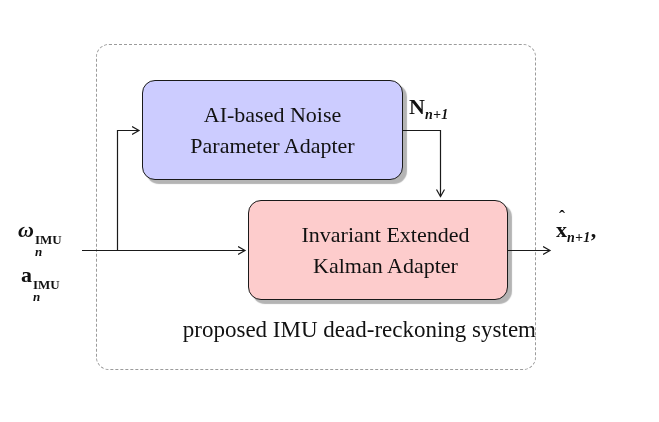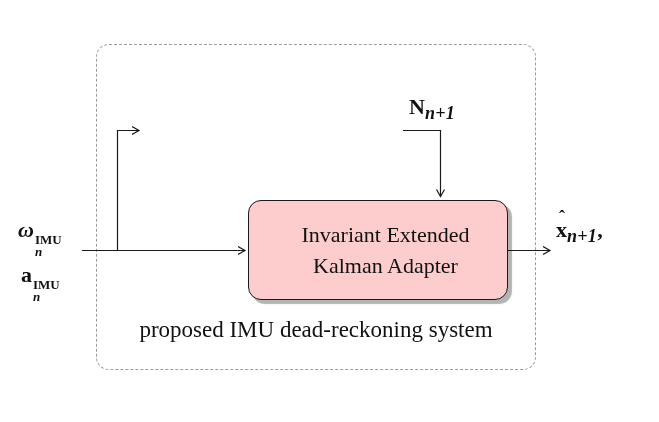--- a/index.html
+++ b/index.html
@@ -26,40 +26,44 @@
   .wires path{ stroke:#1a1a1a; stroke-width:1.2; fill:none; }
   .mrow{ font-weight:bold; font-size:22px; line-height:33px; white-space:nowrap; }
   .mi{ font-style:italic; }
   .supsub{
     display:inline-flex; flex-direction:column; align-items:flex-start;
     font-size:13px; line-height:12px; font-weight:bold;
     vertical-align:-7px; margin-left:1px;
   }
   .supsub .sub{ font-style:italic; }
   .supsub .sup{ font-style:normal; }
-  .sub-inline{ font-size:18px; font-style:italic; vertical-align:-5px; letter-spacing:0.3px; }
+  .sub-inline{ font-size:14px; font-style:italic; vertical-align:-5px; letter-spacing:0.3px; }
   .input-labels{ position:absolute; left:18px; top:213px; display:flex; flex-direction:column; }
   .input-labels .mrow + .mrow{ margin-left:3px; }
   .noise-label{ position:absolute; left:409px; top:90px; }
   .output-labels{ position:absolute; left:556px; top:213px; display:flex; flex-direction:column; }
   .hatwrap{ position:relative; display:inline-block; }
   .hat{ position:absolute; left:3px; top:-12px; font-size:18px; font-weight:bold; font-style:normal; }
   .comma{ font-weight:bold; }
   .caption{
     position:absolute; left:96px; top:313px; width:440px;
-    text-align:center; font-size:23px; line-height:34px;
+    text-align:right; font-size:23px; line-height:34px;
   }
 </style>
 </head>
 <body>
 
 <div class="canvas">
 
   <div class="dashed-frame"></div>
 
+  <div class="block block-adapter">
+    <div>AI-based Noise</div>
+    <div>Parameter Adapter</div>
+  </div>
 
   <div class="block block-kalman">
     <div>Invariant Extended</div>
     <div>Kalman Adapter</div>
   </div>
 
   <svg class="wires" width="659" height="422" viewBox="0 0 659 422" xmlns="http://www.w3.org/2000/svg">
     <defs>
       <marker id="arrow" markerUnits="userSpaceOnUse" markerWidth="10" markerHeight="10" refX="7.5" refY="4.5" orient="auto">
         <path d="M0.5,0.5 L7.5,4.5 L0.5,8.5" fill="none" stroke="#1a1a1a" stroke-width="1.1"></path>

